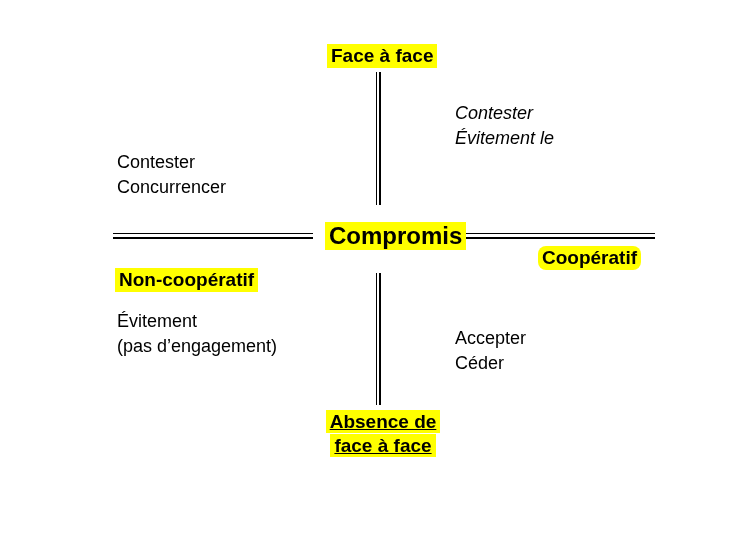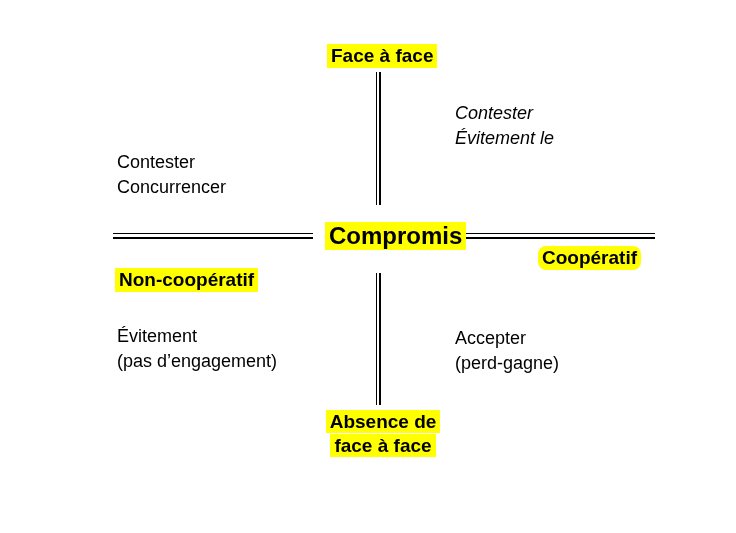--- a/index.html
+++ b/index.html
@@ -47,21 +47,21 @@
   }
   .qtext span { display: block; }
   .italic { font-style: italic; }
   .bottom-label-wrap {
     position: absolute;
     text-align: center;
     font-weight: bold;
     font-size: 19px;
     line-height: 24px;
   }
-  .bottom-label-wrap .hl { padding: 1px 4px; }
+  .bottom-label-wrap .hl { padding: 1px 4px; text-decoration: underline; }
 </style>
 </head>
 <body>
 
 <div class="canvas" style="--hl: #ffff00; --ink: #000000; --bg: #ffffff;">
 
   <div class="vline" style="left:376px; top:72px; height:133px;"></div>
   <div class="vline" style="left:376px; top:273px; height:132px;"></div>
   <div class="hline" style="left:113px; top:233px; width:200px;"></div>
   <div class="hline" style="left:450px; top:233px; width:205px;"></div>
@@ -82,23 +82,23 @@
   <div class="qtext" style="left:117px; top:111px;margin-top:39px;">
     <span>Contester</span>
     <span>Concurrencer</span>
   </div>
 
   <div class="qtext italic" style="left:455px; top:101px;">
     <span>Contester</span>
     <span>Évitement le</span>
   </div>
 
-  <div class="qtext" style="left:117px; top:324px;">
+  <div class="qtext" style="left:117px; top:309px;">
     <span>Évitement</span>
     <span>(pas d’engagement)</span>
   </div>
 
   <div class="qtext" style="left:455px; top:326px;">
     <span>Accepter</span>
-    <span>(perd-gagne)</span>
+    <span>Céder</span>
   </div>
 
 </div>
 
 </body></html>

